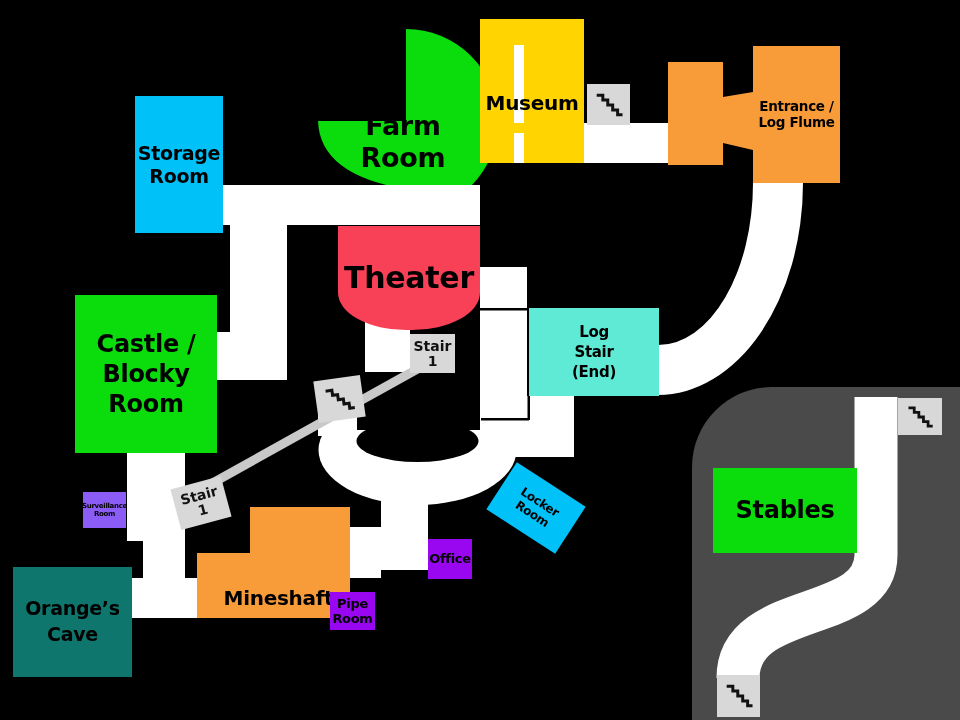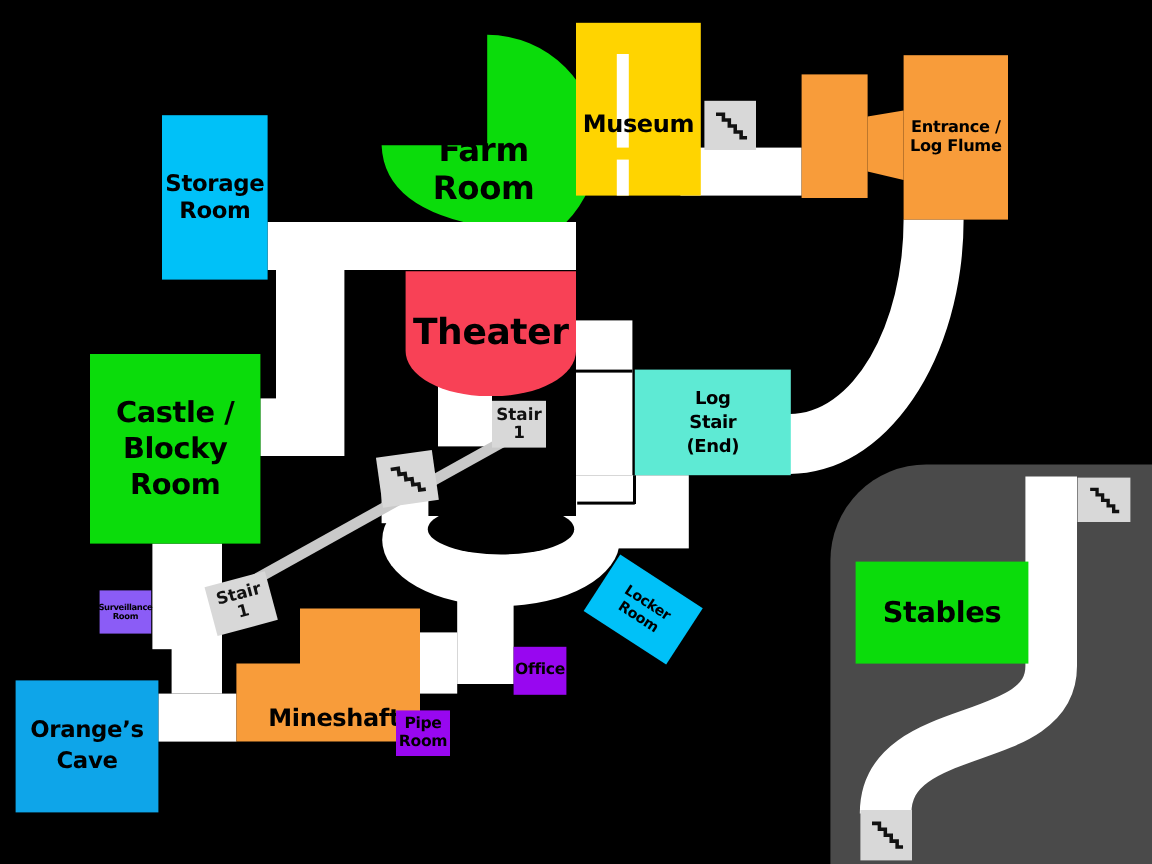--- a/index.html
+++ b/index.html
@@ -143,21 +143,21 @@
 
   <div class="room" style="left: 428px; top: 507px; width: 44px; height: 40px; font-size: 13px; background-color: rgb(152, 7, 240); margin-top: 32px;">
     <span>Office</span>
   </div>
 
   <div class="room" style="left: 495px; top: 480px; width: 82px; height: 56px; font-size: 12px; transform: rotate(33deg); background-color: rgb(0, 193, 248);">
     <span>Locker</span>
     <span>Room</span>
   </div>
 
-  <div class="room" style="left: 13px; top: 567px; width: 119px; height: 110px; font-size: 19px; line-height: 1.35; background-color: #0ea5e9;">
+  <div class="room" style="left: 13px; top: 567px; width: 119px; height: 110px; font-size: 19px; line-height: 1.35; background-color: #0f766e;">
     <span>Orange’s</span>
     <span>Cave</span>
   </div>
 
   <div class="room" style="left:212px;top:580px;width:133px;height:38px;font-size:20px;">
     <span>Mineshaft</span>
   </div>
 
   <div class="room" style="left: 330px; top: 580px; width: 45px; height: 38px; font-size: 13px; background-color: rgb(152, 7, 240); margin-top: 12px;">
     <span>Pipe</span>

